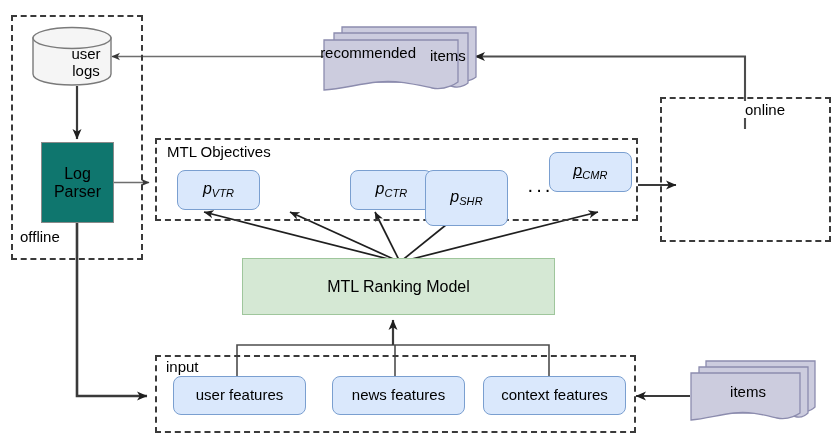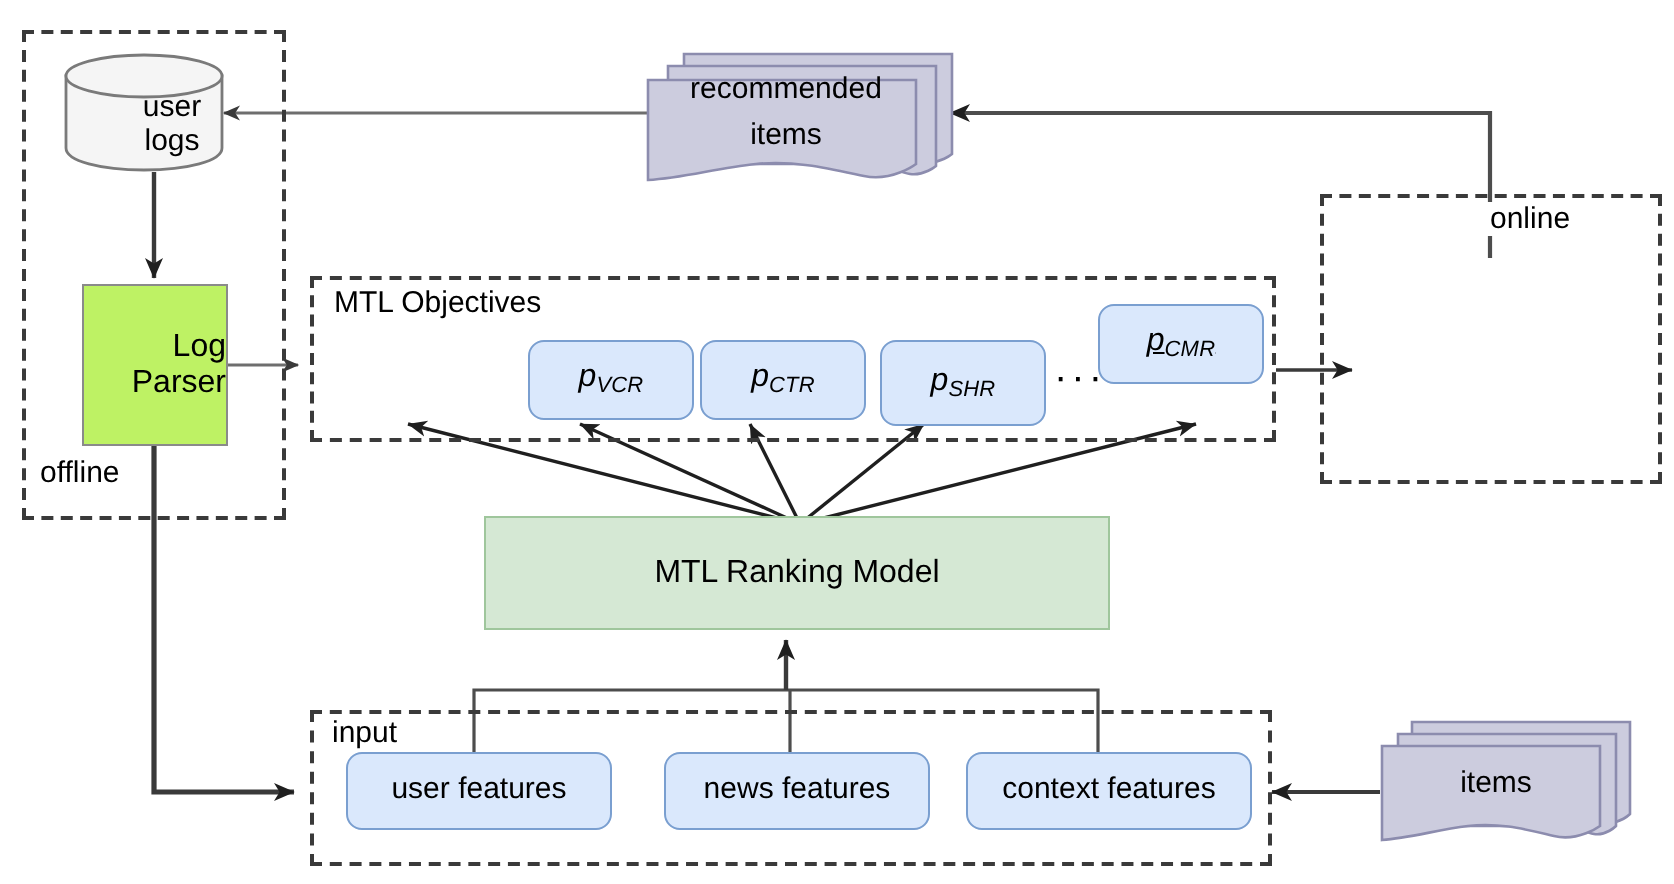--- a/index.html
+++ b/index.html
@@ -74,24 +74,23 @@
     font-size: 16px;
   }
   
   .purple-box {
     background: #ccccde;
     border: 1.3px solid #8c8cae;
     font-size: 14.5px;
   }
   
   .grey-box {
-    background: #bef264;
+    background: #0f766e;
     border: 1.3px solid #8a8a8a;
     font-size: 16px;
-    align-items: flex-end;
   }
   
   .cylinder {
     font-size: 15px;
   }
   .cylinder .cyl-label {
     position: relative;
     z-index: 2;
   }
   
@@ -181,51 +180,51 @@
       <ellipse cx="40" cy="12" rx="39" ry="10.5" fill="#f5f5f5" stroke="#7a7a7a" stroke-width="1.4"></ellipse>
     </svg>
     <span class="cyl-label" style="margin-top:14px;padding-left:28px;">user logs</span>
   </div>
 
   <div class="node grey-box" style="left:41px; top:142px; width:73px; height:81px; flex-direction:column;">
     <span>Log</span>
     <span>Parser</span>
   </div>
 
-  <div class="node doc-stack" style="left:320px; top:20px; width:160px; height:73px; flex-direction:column;">
+  <div class="node doc-stack" style="left:320px; top:20px; width:160px; height:73px; ">
     <svg class="shape-svg" viewBox="0 0 160 73" preserveAspectRatio="none">
       <path d="M22,7 L156,7 L156,57 C156,57 150,62 143,61 C136,60 130,55 122,56 L22,56 Z" fill="#ccccde" stroke="#8c8cae" stroke-width="1.3"></path>
       <path d="M14,13 L148,13 L148,63 C148,63 142,68 135,67 C128,66 122,61 114,62 L14,62 Z" fill="#ccccde" stroke="#8c8cae" stroke-width="1.3"></path>
       <path d="M4,20 L138,20 L138,62 C138,62 126,71 112,68 C96,64.6 78,60 58,62 C38,64 22,69 4,70 Z" fill="#ccccde" stroke="#8c8cae" stroke-width="1.3"></path>
     </svg>
     <span class="doc-label">recommended</span>
     <span class="doc-label" style="padding-bottom:0;">items</span>
   </div>
 
   <div class="node doc-stack" style="left:688px; top:357px; width:130px; height:70px; flex-direction:column;">
     <svg class="shape-svg" viewBox="0 0 130 70" preserveAspectRatio="none">
       <path d="M18,4 L127,4 L127,50 C127,50 122,55 116,54 C110,53 105,49 98,50 L18,50 Z" fill="#ccccde" stroke="#8c8cae" stroke-width="1.3"></path>
       <path d="M11,10 L120,10 L120,56 C120,56 115,61 109,60 C103,59 98,55 91,56 L11,56 Z" fill="#ccccde" stroke="#8c8cae" stroke-width="1.3"></path>
       <path d="M3,16 L112,16 L112,56 C112,56 101,64 89,61 C76,58 62,54 46,56 C30,58 17,62 3,63 Z" fill="#ccccde" stroke="#8c8cae" stroke-width="1.3"></path>
     </svg>
     <span class="doc-label" style="padding-right:10px; padding-bottom:0;">items</span>
   </div>
 
 
-  <div class="node blue-box small" style="left:264px; top:170px; width:83px; height:40px;">
-    <span>
-      <i>p</i><span class="sub">VCR</span>
+  <div class="node blue-box small" style="left:177px; top:170px; width:83px; height:40px;">
+    <span>
+      <i>p</i><span class="sub">VTR</span>
     </span>
   </div>
   <div class="node blue-box small" style="left:350px; top:170px; width:83px; height:40px;">
     <span>
       <i>p</i><span class="sub">CTR</span>
     </span>
   </div>
-  <div class="node blue-box small" style="left:440px; top:170px; width:83px; height:43px;">
+  <div class="node blue-box small" style="left:425px; top:170px; width:83px; height:56px;">
     <span>
       <i>p</i><span class="sub">SHR</span>
     </span>
   </div>
   <div class="ellipsis" style="left:527px; top:178px;">···</div>
   <div class="node blue-box small" style="left:549px; top:152px; width:83px; height:40px;text-decoration:underline;">
     <span>
       <i>p</i><span class="sub">CMR</span>
     </span>
   </div>

